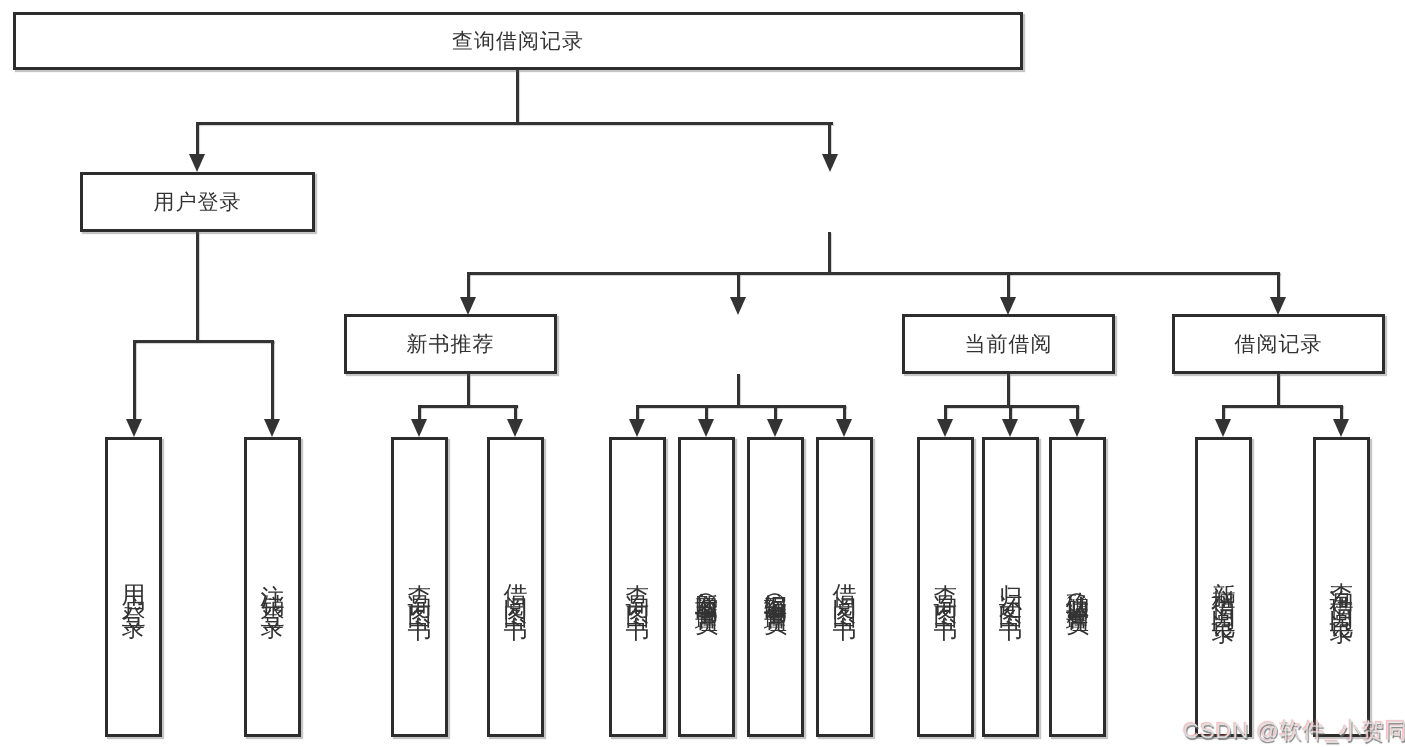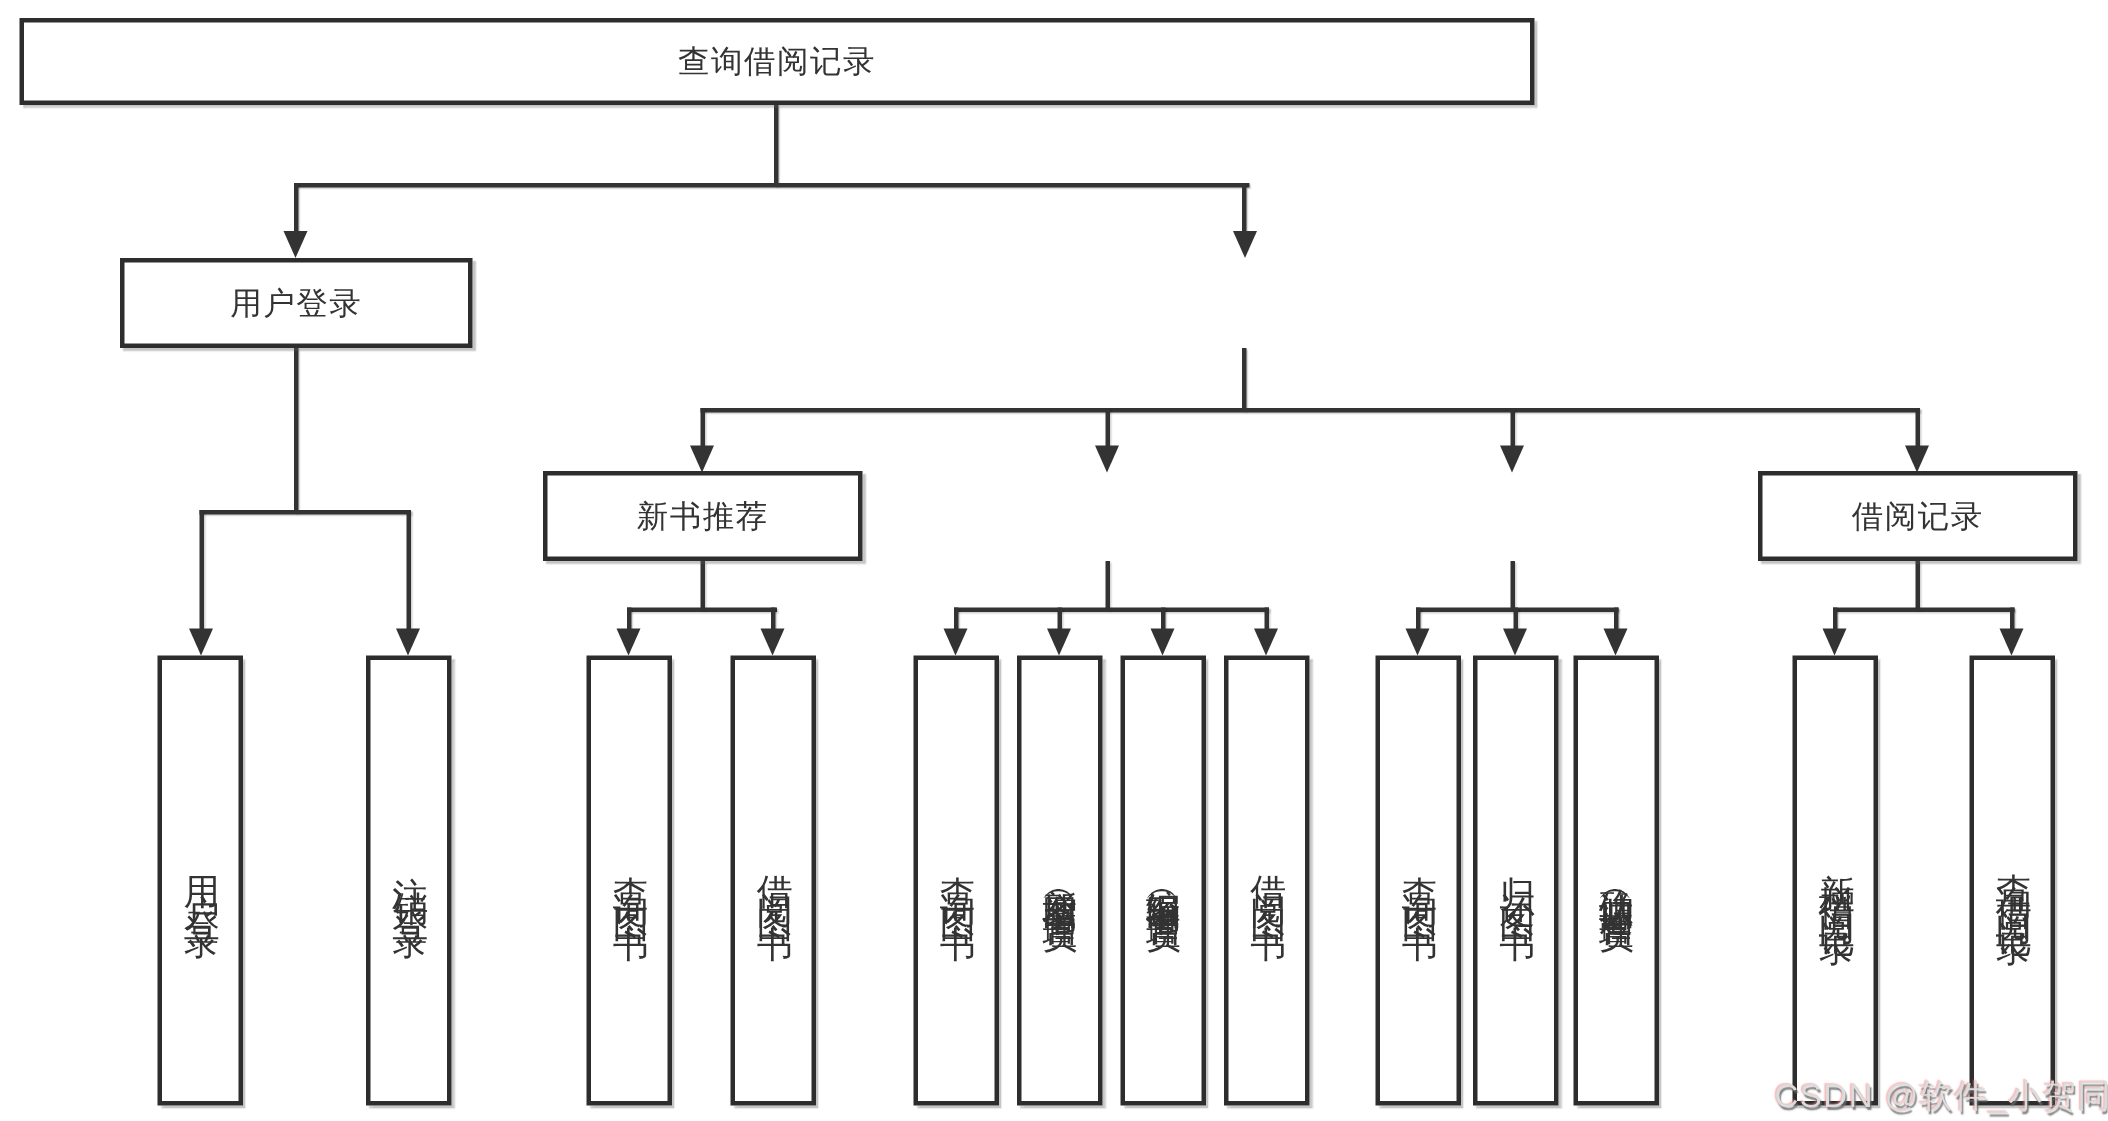--- a/index.html
+++ b/index.html
@@ -96,22 +96,25 @@
   <div class="ar" style="left:1333px;top:419px;"></div>
 
   <div class="hbox" style="left:13px;top:12px;width:1010px;height:58px;">
     <span>查询借阅记录</span>
   </div>
 
   <div class="hbox" style="left:80px;top:172px;width:235px;height:60px;">
     <span>用户登录</span>
   </div>
 
-  <div class="hbox" style="left:362px;top:314px;width:213px;height:60px;">
+  <div class="hbox" style="left:344px;top:314px;width:213px;height:60px;">
     <span>新书推荐</span>
+  </div>
+  <div class="hbox" style="left:902px;top:314px;width:213px;height:60px;">
+    <span>当前借阅</span>
   </div>
   <div class="hbox" style="left:1172px;top:314px;width:213px;height:60px;">
     <span>借阅记录</span>
   </div>
 
   <div class="vbox" style="left:105px;">
     <span class="vtext">用户登录</span>
   </div>
   <div class="vbox" style="left:244px;">
     <span class="vtext">注销登录</span>

